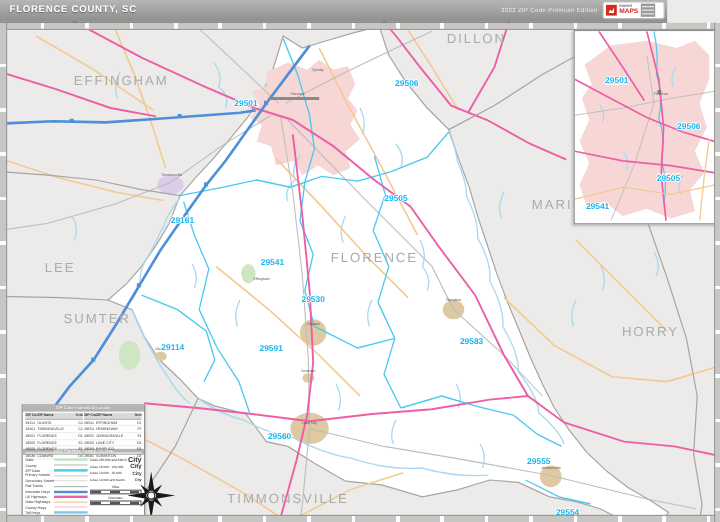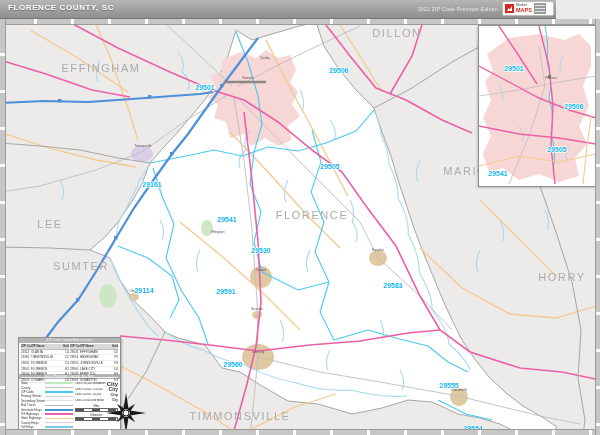--- a/index.html
+++ b/index.html
@@ -180,21 +180,21 @@
   <path d="M224,82 L266,82" stroke="#8a8a8a" stroke-width="2.5"></path>
 </svg>
 
 <div id="map-labels">
       <div class="county-label" style="left: 101px; top: 68px;">EFFINGHAM</div>
       <div class="county-label" style="left: 397px; top: 33px;">DILLON</div>
       <div class="county-label" style="left: 470px; top: 171px;">MARION</div>
       <div class="county-label" style="left: 50px; top: 224px;">LEE</div>
       <div class="county-label" style="left: 81px; top: 266px;">SUMTER</div>
       <div class="county-label" style="left: 312px; top: 215px;">FLORENCE</div>
-      <div class="county-label" style="left: 562px; top: 277px;">HORRY</div>
+      <div class="county-label" style="left: 542px; top: 277px;">HORRY</div>
       <div class="county-label" style="left: 240px; top: 416px;">TIMMONSVILLE</div>
       <div class="town-label" style="left: 248px; top: 78px;">Florence</div>
       <div class="town-label" style="left: 265px; top: 58px;">Quinby</div>
       <div class="town-label" style="left: 143px; top: 146px;">Timmonsville</div>
       <div class="town-label" style="left: 218px; top: 232px;">Effingham</div>
       <div class="town-label" style="left: 261px; top: 270px;">Coward</div>
       <div class="town-label" style="left: 257px; top: 309px;">Scranton</div>
       <div class="town-label" style="left: 258px; top: 352px;">Lake City</div>
       <div class="town-label" style="left: 134px; top: 291px;">Olanta</div>
       <div class="town-label" style="left: 378px; top: 250px;">Pamplico</div>

